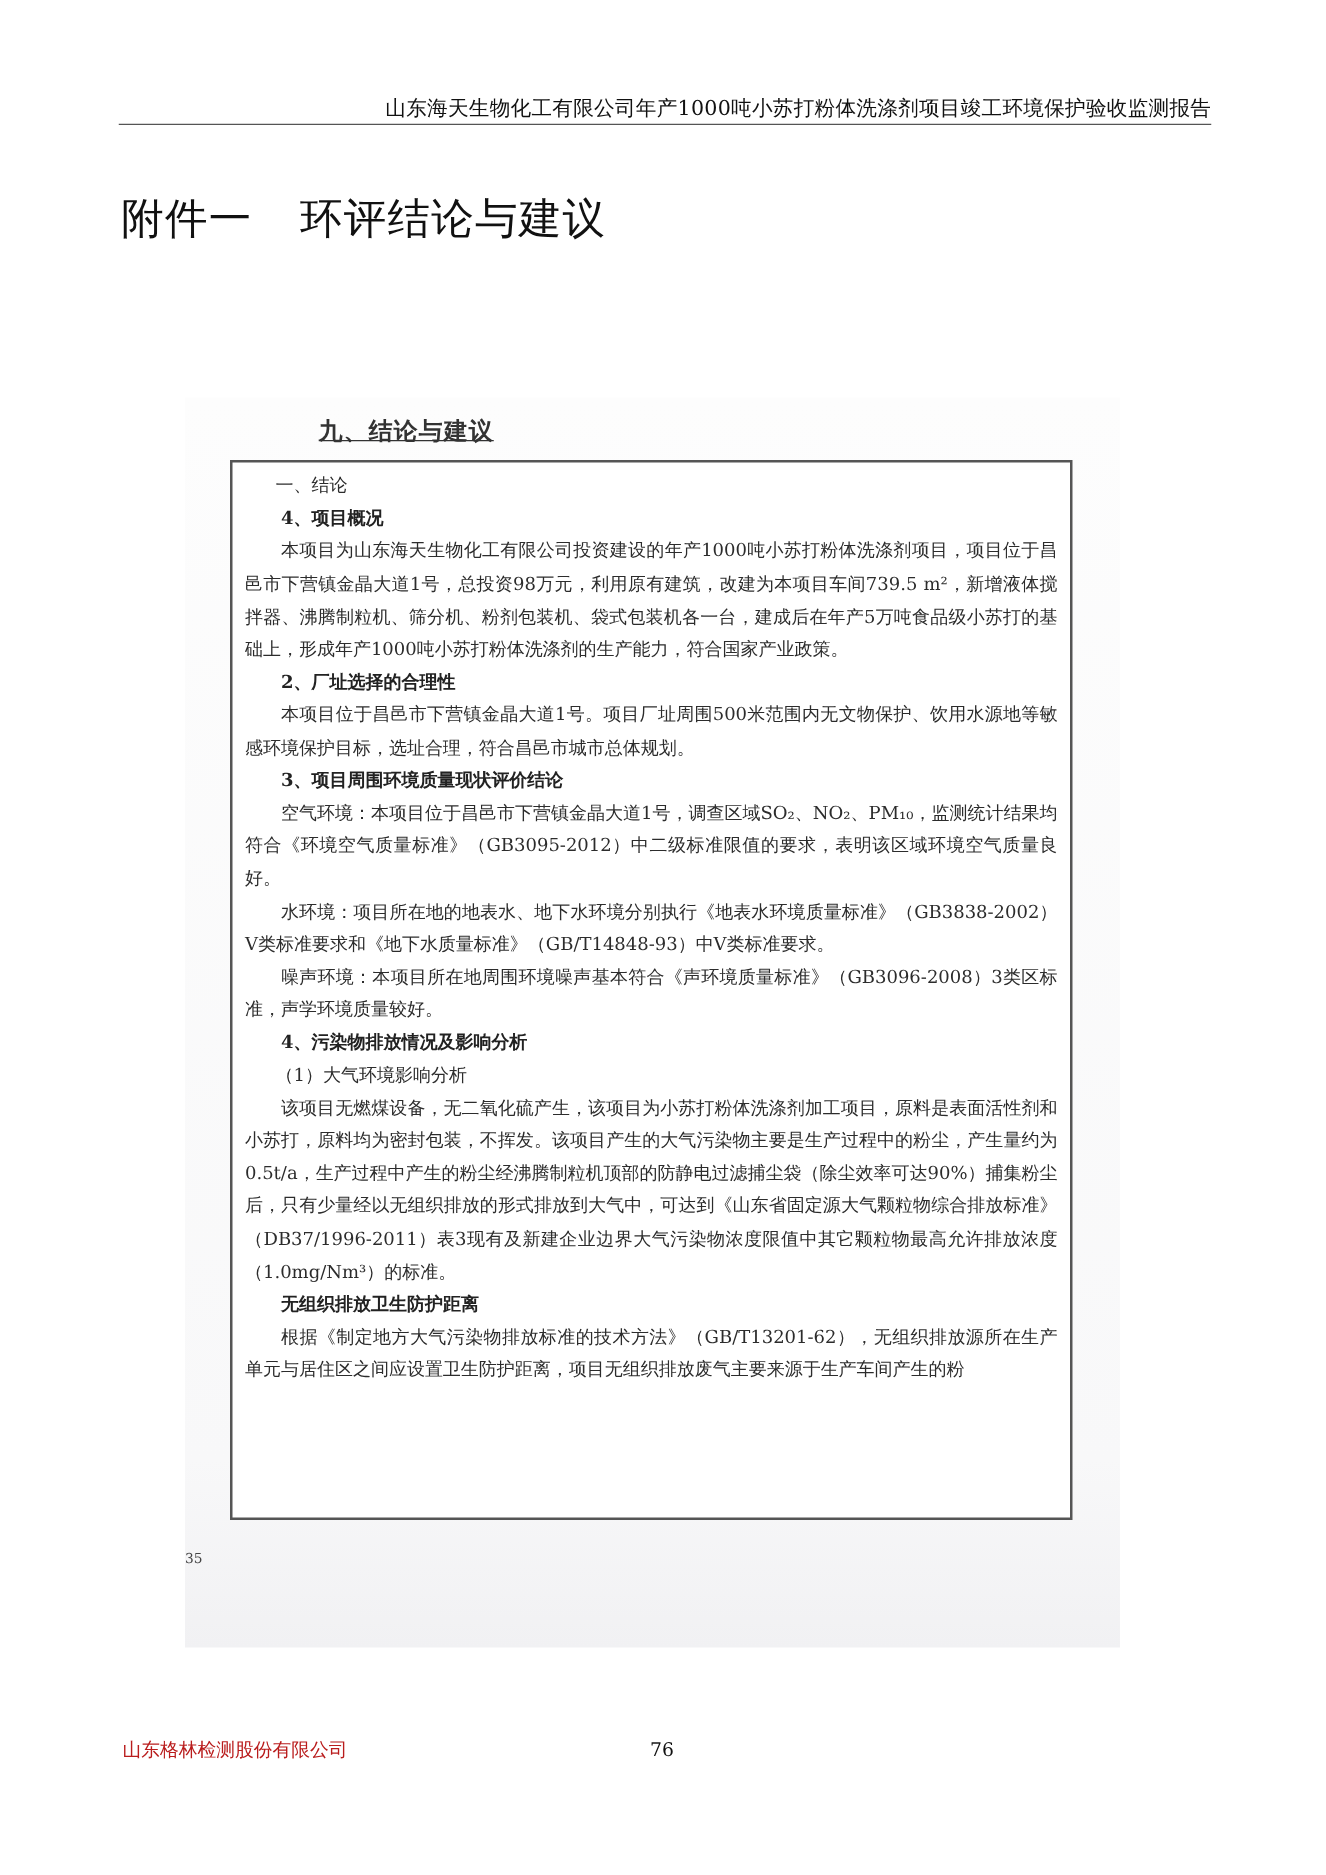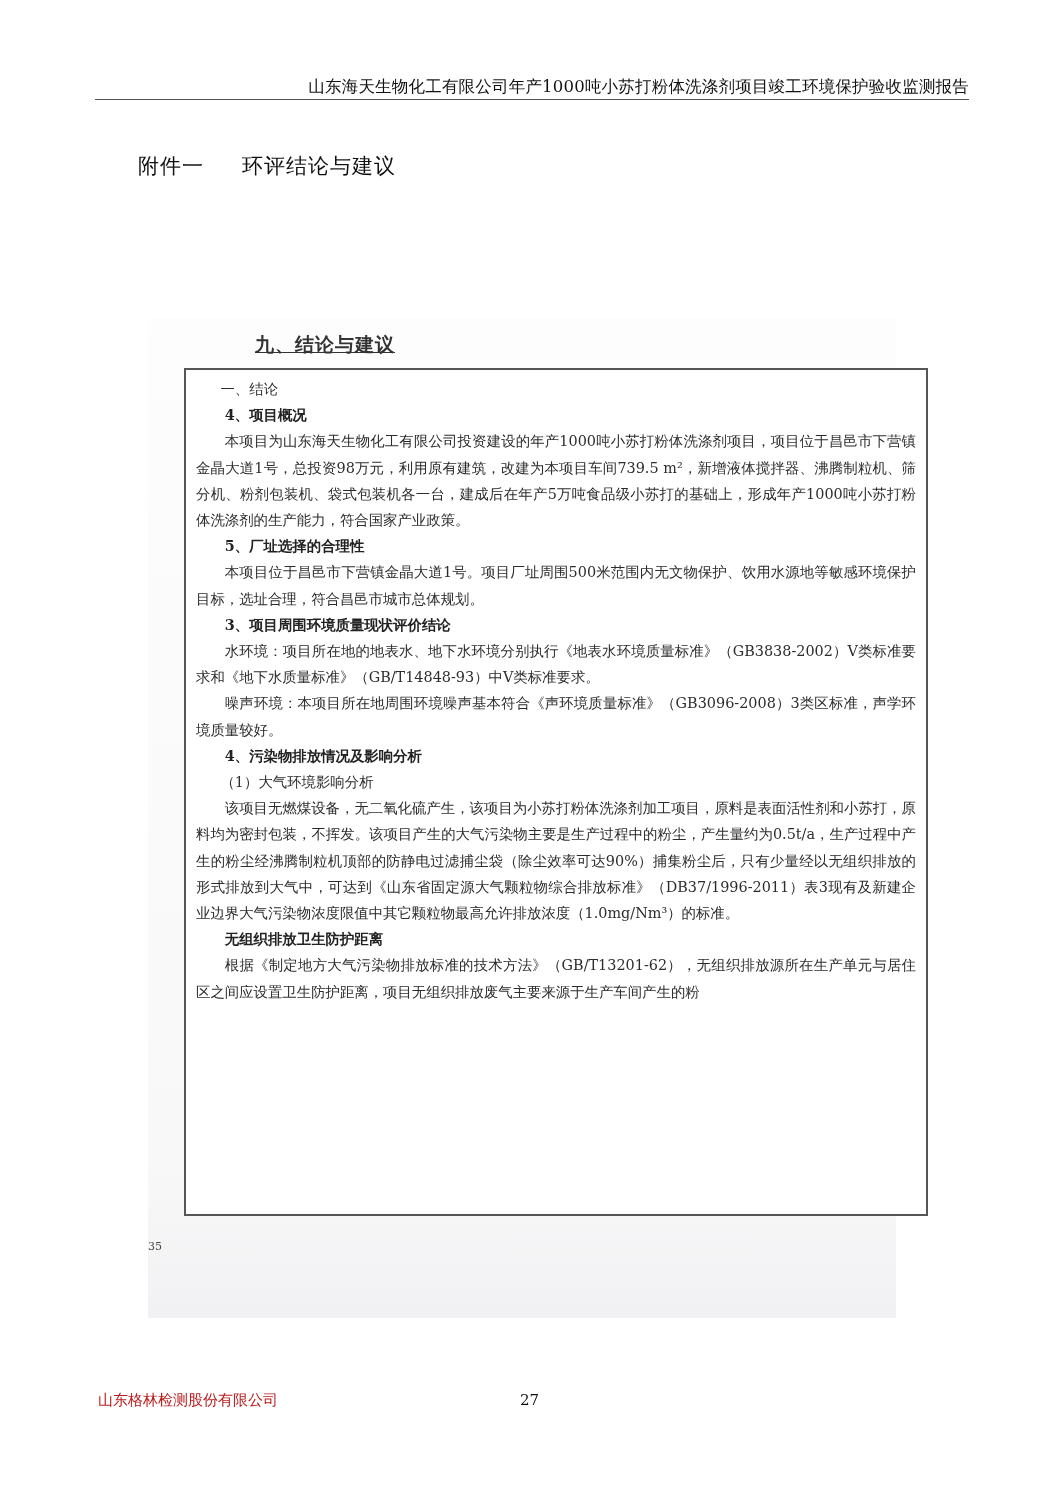--- a/index.html
+++ b/index.html
@@ -2,28 +2,28 @@
 <html><head>
 <meta charset="utf-8">
 <style>
   html, body { margin: 0; padding: 0; background: #ffffff; }
   body { width: 1061px; height: 1500px; position: relative; overflow: hidden;
          font-family: "DejaVu Serif", "Liberation Serif", serif; color: #111; }
   .running-header { position: absolute; left: 95px; right: 92px; top: 76px;
          text-align: right; font-size: 16.5px; letter-spacing: 0.2px; color: #111; }
   .header-rule { position: absolute; left: 95px; right: 92px; top: 99px; height: 0;
          border-top: 1.5px solid #555; }
-  .appendix-title { position: absolute; left: 97px; top: 152px; font-size: 21px;
-         font-family: "DejaVu Sans", "Liberation Sans", sans-serif; color: #111; letter-spacing: 1px; margin-left: 41px; }
+  .appendix-title { position: absolute; left: 97px; top: 152px; font-size: 34px;
+         font-family: "DejaVu Sans", "Liberation Sans", sans-serif; color: #111; letter-spacing: 1px; }
   .appendix-title .gap { display: inline-block; width: 38px; }
   .scan { position: absolute; left: 148px; top: 318px; width: 748px; height: 1000px;
          background: linear-gradient(#fdfdfd, #f8f8f9 85%, #f1f1f3); }
   .scan-heading { position: absolute; left: 107px; top: 14px; font-size: 19px; color: #333;
          font-weight: bold; letter-spacing: 1px; text-decoration: underline; }
-  .scan-box { position: absolute; left: 36px; top: 50px; width: 744px; height: 848px;
+  .scan-box { position: absolute; left: 36px; top: 50px; width: 674px; height: 848px;
          border: 2px solid #555; box-sizing: border-box; background: #fff; }
   .scan-box-inner { padding: 6px 10px 0 10px; font-size: 14.4px; line-height: 26.2px;
          color: #2c2c2c; text-align: justify; }
   .p { margin: 0; }
   .indent { text-indent: 2em; }
   .h { font-weight: bold; padding-left: 2em; color: #222; }
   .sub { padding-left: 1.7em; }
   .scan-page-number { position: absolute; left: 0; right: 0; top: 922px; 
          font-size: 11px; color: #444; }
   .footer-company { position: absolute; left: 98px; top: 1391px; font-size: 15px; color: #b91c1c;
@@ -38,29 +38,30 @@
 
 <div class="appendix-title"><span>附件一</span><span class="gap"></span><span>环评结论与建议</span></div>
 
 <div class="scan">
   <div class="scan-heading">九、结论与建议</div>
   <div class="scan-box">
     <div class="scan-box-inner">
       <p class="p sub">一、结论</p>
       <p class="p h">4、项目概况</p>
       <p class="p indent">本项目为山东海天生物化工有限公司投资建设的年产1000吨小苏打粉体洗涤剂项目，项目位于昌邑市下营镇金晶大道1号，总投资98万元，利用原有建筑，改建为本项目车间739.5 m²，新增液体搅拌器、沸腾制粒机、筛分机、粉剂包装机、袋式包装机各一台，建成后在年产5万吨食品级小苏打的基础上，形成年产1000吨小苏打粉体洗涤剂的生产能力，符合国家产业政策。</p>
-      <p class="p h">5、厂址选择的合理性</p>
+      <p class="p h">2、厂址选择的合理性</p>
       <p class="p indent">本项目位于昌邑市下营镇金晶大道1号。项目厂址周围500米范围内无文物保护、饮用水源地等敏感环境保护目标，选址合理，符合昌邑市城市总体规划。</p>
       <p class="p h">3、项目周围环境质量现状评价结论</p>
+      <p class="p indent">空气环境：本项目位于昌邑市下营镇金晶大道1号，调查区域SO₂、NO₂、PM₁₀，监测统计结果均符合《环境空气质量标准》（GB3095-2012）中二级标准限值的要求，表明该区域环境空气质量良好。</p>
       <p class="p indent">水环境：项目所在地的地表水、地下水环境分别执行《地表水环境质量标准》（GB3838-2002）V类标准要求和《地下水质量标准》（GB/T14848-93）中V类标准要求。</p>
       <p class="p indent">噪声环境：本项目所在地周围环境噪声基本符合《声环境质量标准》（GB3096-2008）3类区标准，声学环境质量较好。</p>
       <p class="p h">4、污染物排放情况及影响分析</p>
       <p class="p sub">（1）大气环境影响分析</p>
       <p class="p indent">该项目无燃煤设备，无二氧化硫产生，该项目为小苏打粉体洗涤剂加工项目，原料是表面活性剂和小苏打，原料均为密封包装，不挥发。该项目产生的大气污染物主要是生产过程中的粉尘，产生量约为0.5t/a，生产过程中产生的粉尘经沸腾制粒机顶部的防静电过滤捕尘袋（除尘效率可达90%）捕集粉尘后，只有少量经以无组织排放的形式排放到大气中，可达到《山东省固定源大气颗粒物综合排放标准》（DB37/1996-2011）表3现有及新建企业边界大气污染物浓度限值中其它颗粒物最高允许排放浓度（1.0mg/Nm³）的标准。</p>
       <p class="p h">无组织排放卫生防护距离</p>
       <p class="p indent">根据《制定地方大气污染物排放标准的技术方法》（GB/T13201-62），无组织排放源所在生产单元与居住区之间应设置卫生防护距离，项目无组织排放废气主要来源于生产车间产生的粉</p>
     </div>
   </div>
   <div class="scan-page-number">35</div>
 </div>
 
 <div class="footer-company">山东格林检测股份有限公司</div>
-<div class="footer-page">27</div>
+<div class="footer-page">76</div>
 
 </body></html>

